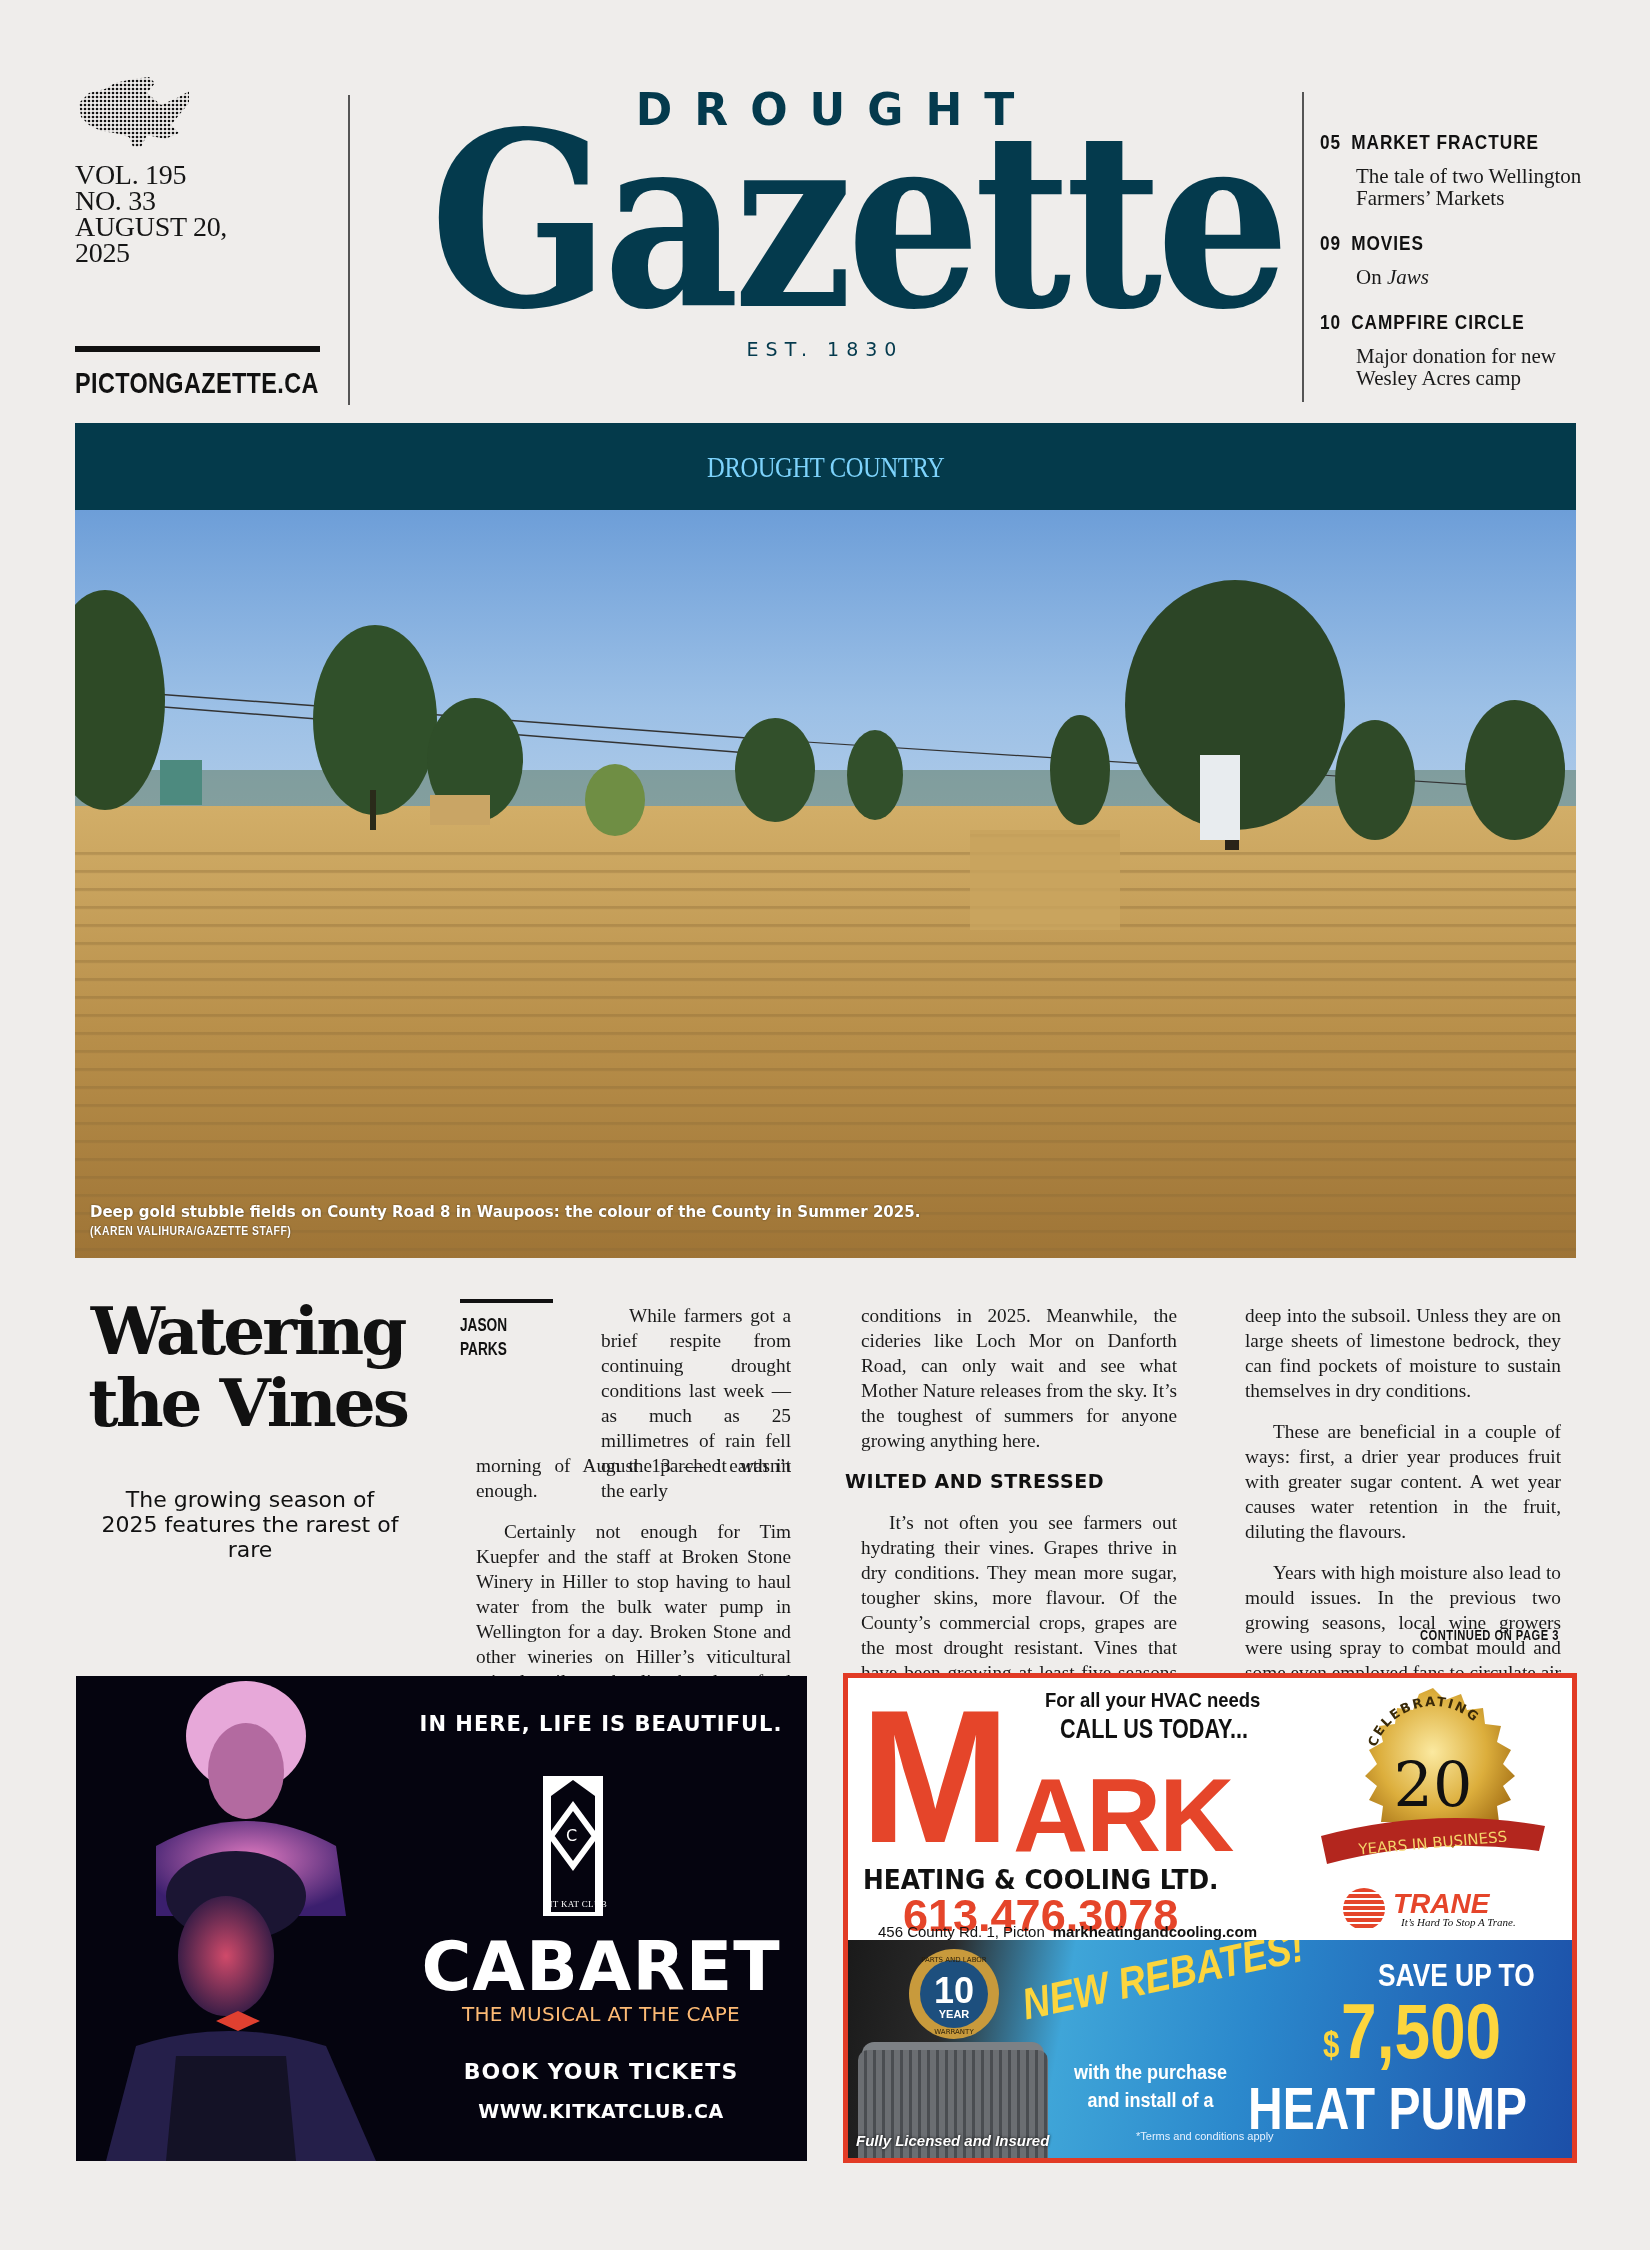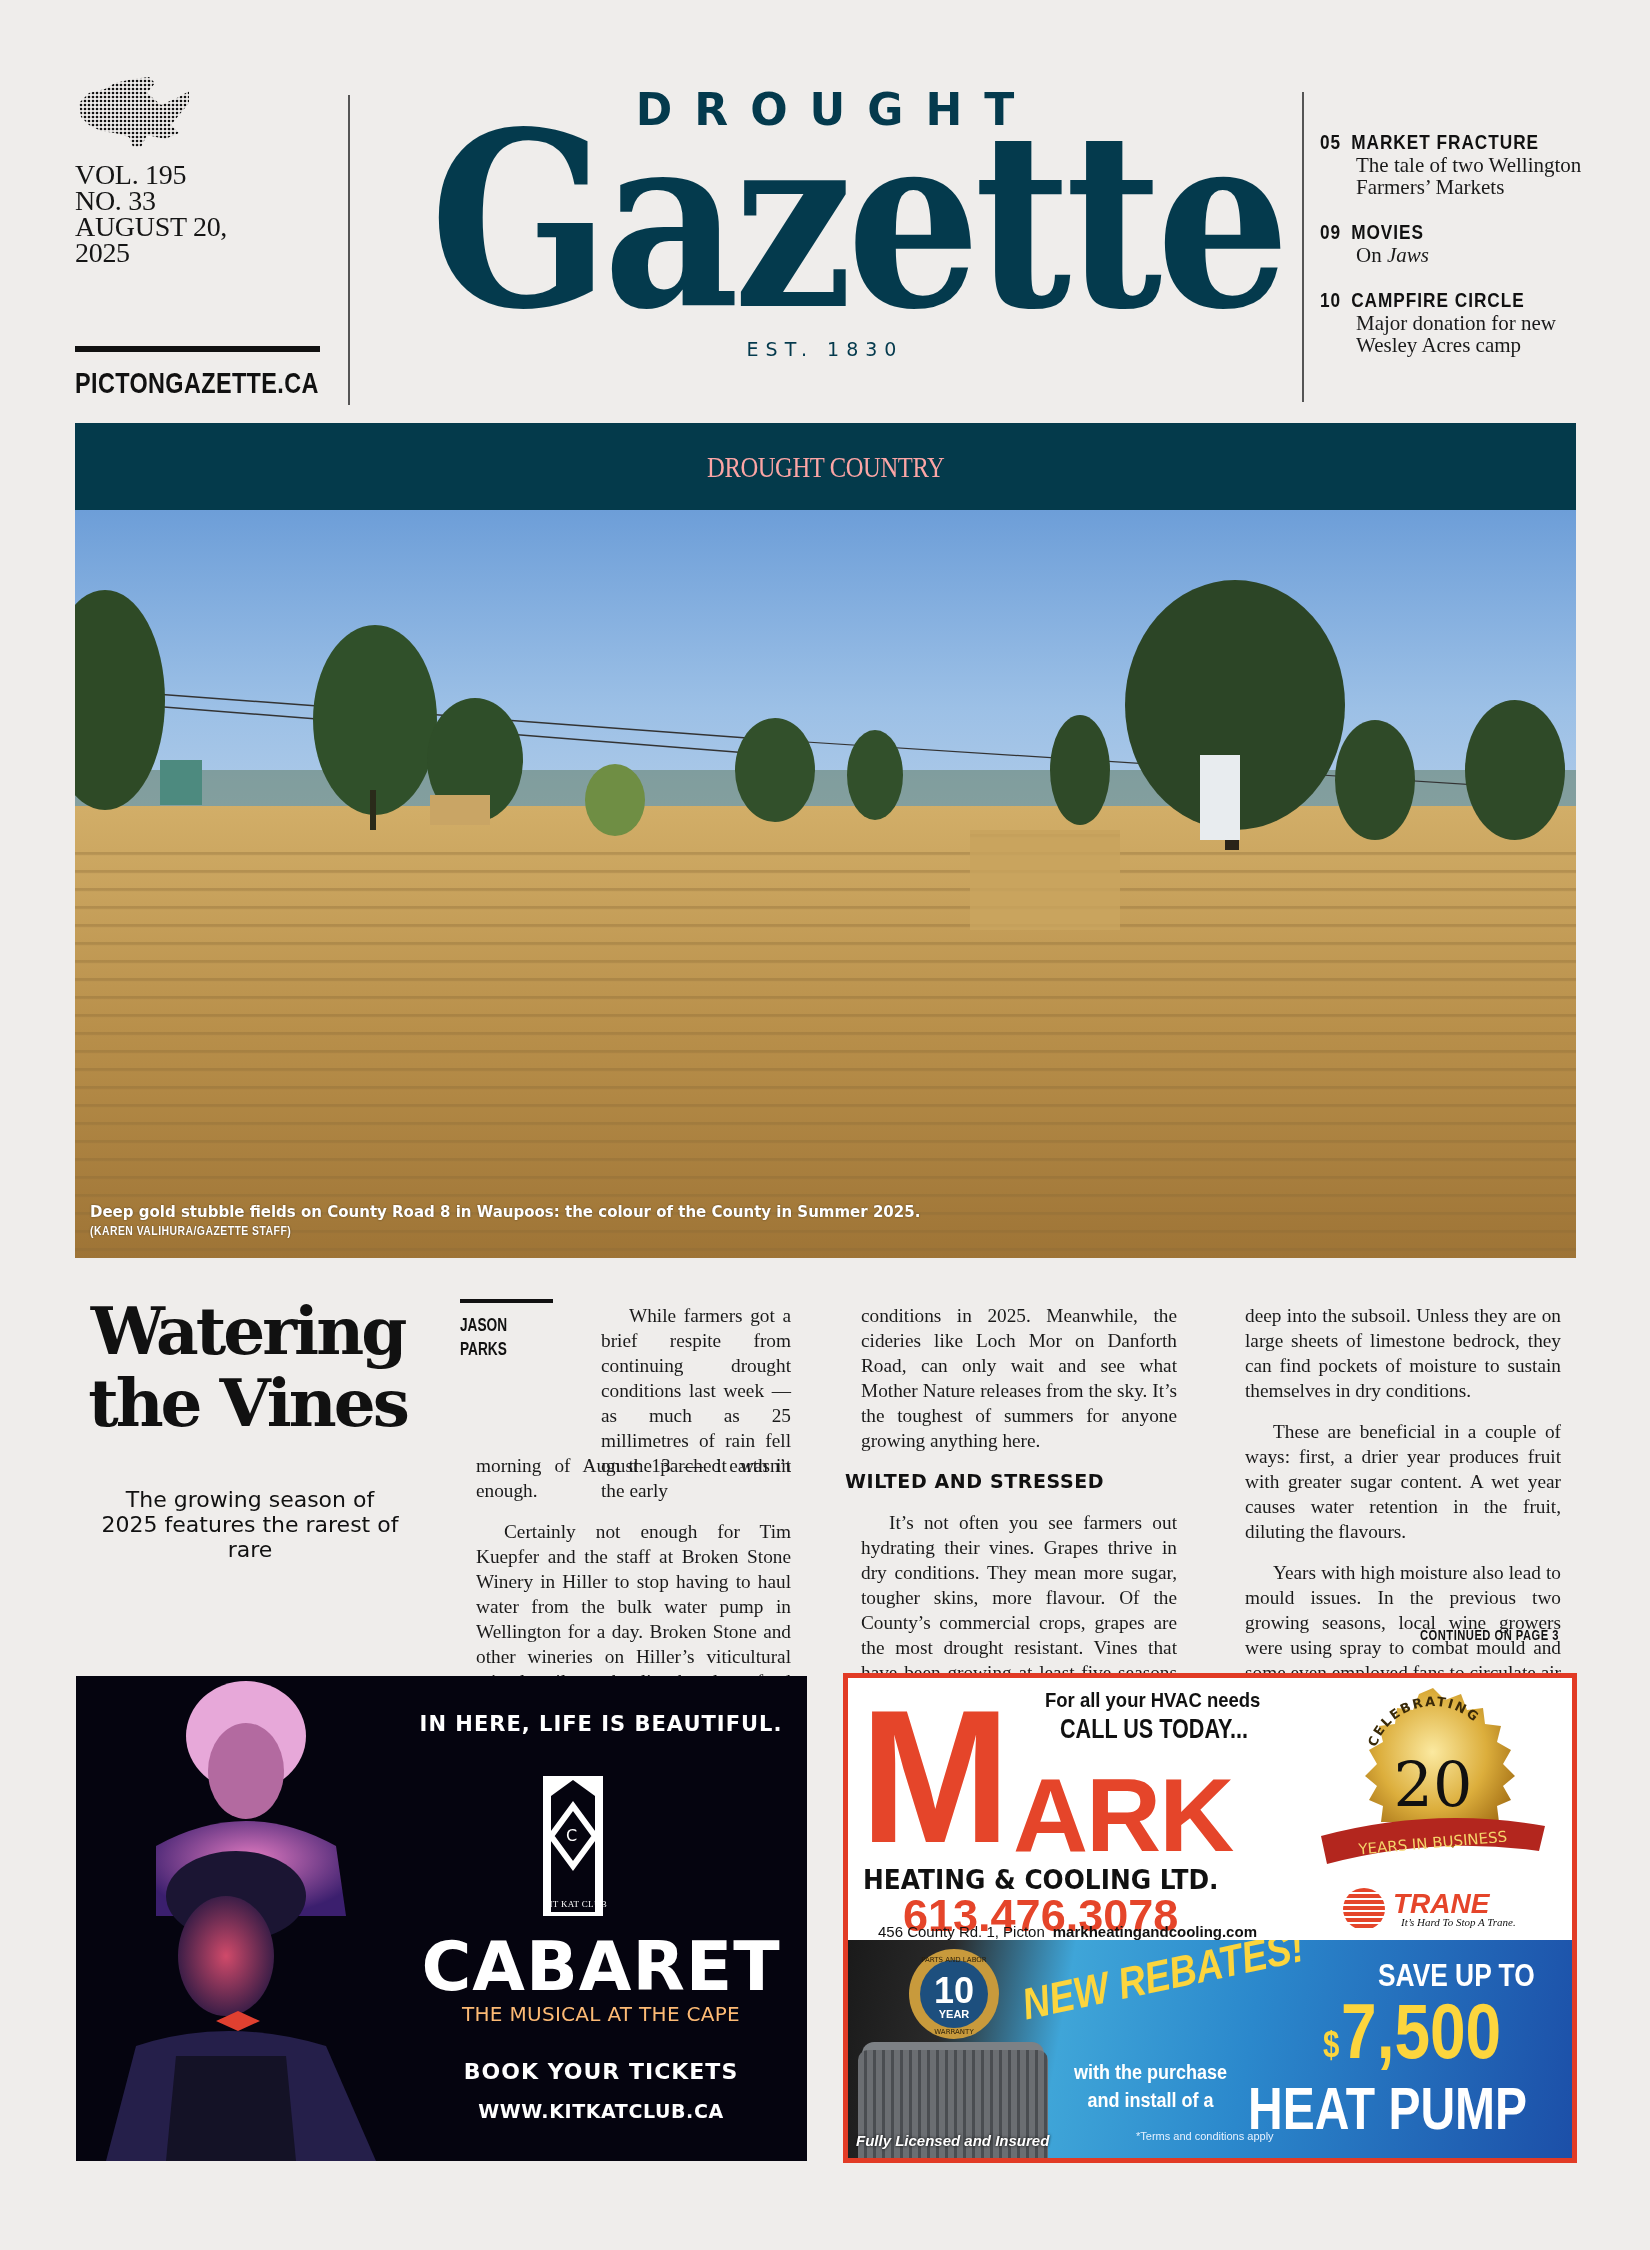--- a/index.html
+++ b/index.html
@@ -20,25 +20,25 @@
 
     .brand { position: absolute; left: 430px; top: 88px; width: 790px; text-align: center; color: #043a4d; }
     .brand-top { font-family: "DejaVu Sans", sans-serif; font-weight: 700; font-size: 44px; letter-spacing: 22px; padding-left: 22px; line-height: 44px; }
     .brand-name { font-family: "DejaVu Serif", serif; font-weight: 900; font-size: 210px; line-height: 200px; letter-spacing: -6px; margin-top: -10px; transform: scaleY(1.15); }
     .brand-est { font-family: "DejaVu Sans", sans-serif; font-size: 19px; letter-spacing: 7px; margin-top: 16px; }
 
     .toc { position: absolute; left: 1320px; top: 130px; width: 290px; }
     .toc-item { margin-bottom: 22px; }
     .toc-head { font-family: "Liberation Sans", sans-serif; font-weight: 700; font-size: 21px; letter-spacing: 1.2px; transform: scaleX(0.82); transform-origin: left; white-space: nowrap; color: #111; }
     .toc-head .num { display: inline-block; width: 38px; }
-    .toc-desc { font-size: 21px; line-height: 22px; padding-left: 36px; color: #1a1a1a; }
+    .toc-desc { font-size: 21px; line-height: 22px; padding-left: 36px; color: #1a1a1a; margin-top: 11px; }
     .toc-desc i { font-style: italic; }
 
     
-    .banner { position: absolute; left: 75px; top: 423px; width: 1501px; height: 87px; background: #043a4b; color: #fca5a5; display: flex; align-items: center; justify-content: center; }
+    .banner { position: absolute; left: 75px; top: 423px; width: 1501px; height: 87px; background: #043a4b; color: #7dd3fc; display: flex; align-items: center; justify-content: center; }
     .banner span { font-family: "Liberation Serif", serif; font-size: 30px; letter-spacing: -0.5px; transform: scaleX(0.82); display: inline-block; }
     .photo { position: absolute; left: 75px; top: 510px; width: 1501px; height: 748px; overflow: hidden;
       background: linear-gradient(180deg, #6f9fd6 0%, #8db4e0 25%, #a9c8e8 45%, #b7d0e9 50%, #c9a866 52%, #b58d48 70%, #a57b3b 100%); }
     .photo svg { position: absolute; left: 0; top: 0; width: 1501px; height: 748px; }
     .caption { position: absolute; left: 90px; top: 1203px; color: #fff; text-shadow: 0 0 2px rgba(0,0,0,0.5); }
     .caption .text { font-family: "DejaVu Sans", sans-serif; font-weight: 700; font-size: 15px; white-space: nowrap; }
     .caption .credit { font-family: "Liberation Sans", sans-serif; font-weight: 700; font-size: 13px; letter-spacing: 0.6px; margin-top: 2px; transform: scaleX(0.8); transform-origin: left; white-space: nowrap; }
 
     
     .headline { position: absolute; left: 75px; top: 1295px; width: 345px; text-align: center; font-family: "DejaVu Serif", serif; font-size: 66px; line-height: 72px; letter-spacing: -3px; color: #111; }

